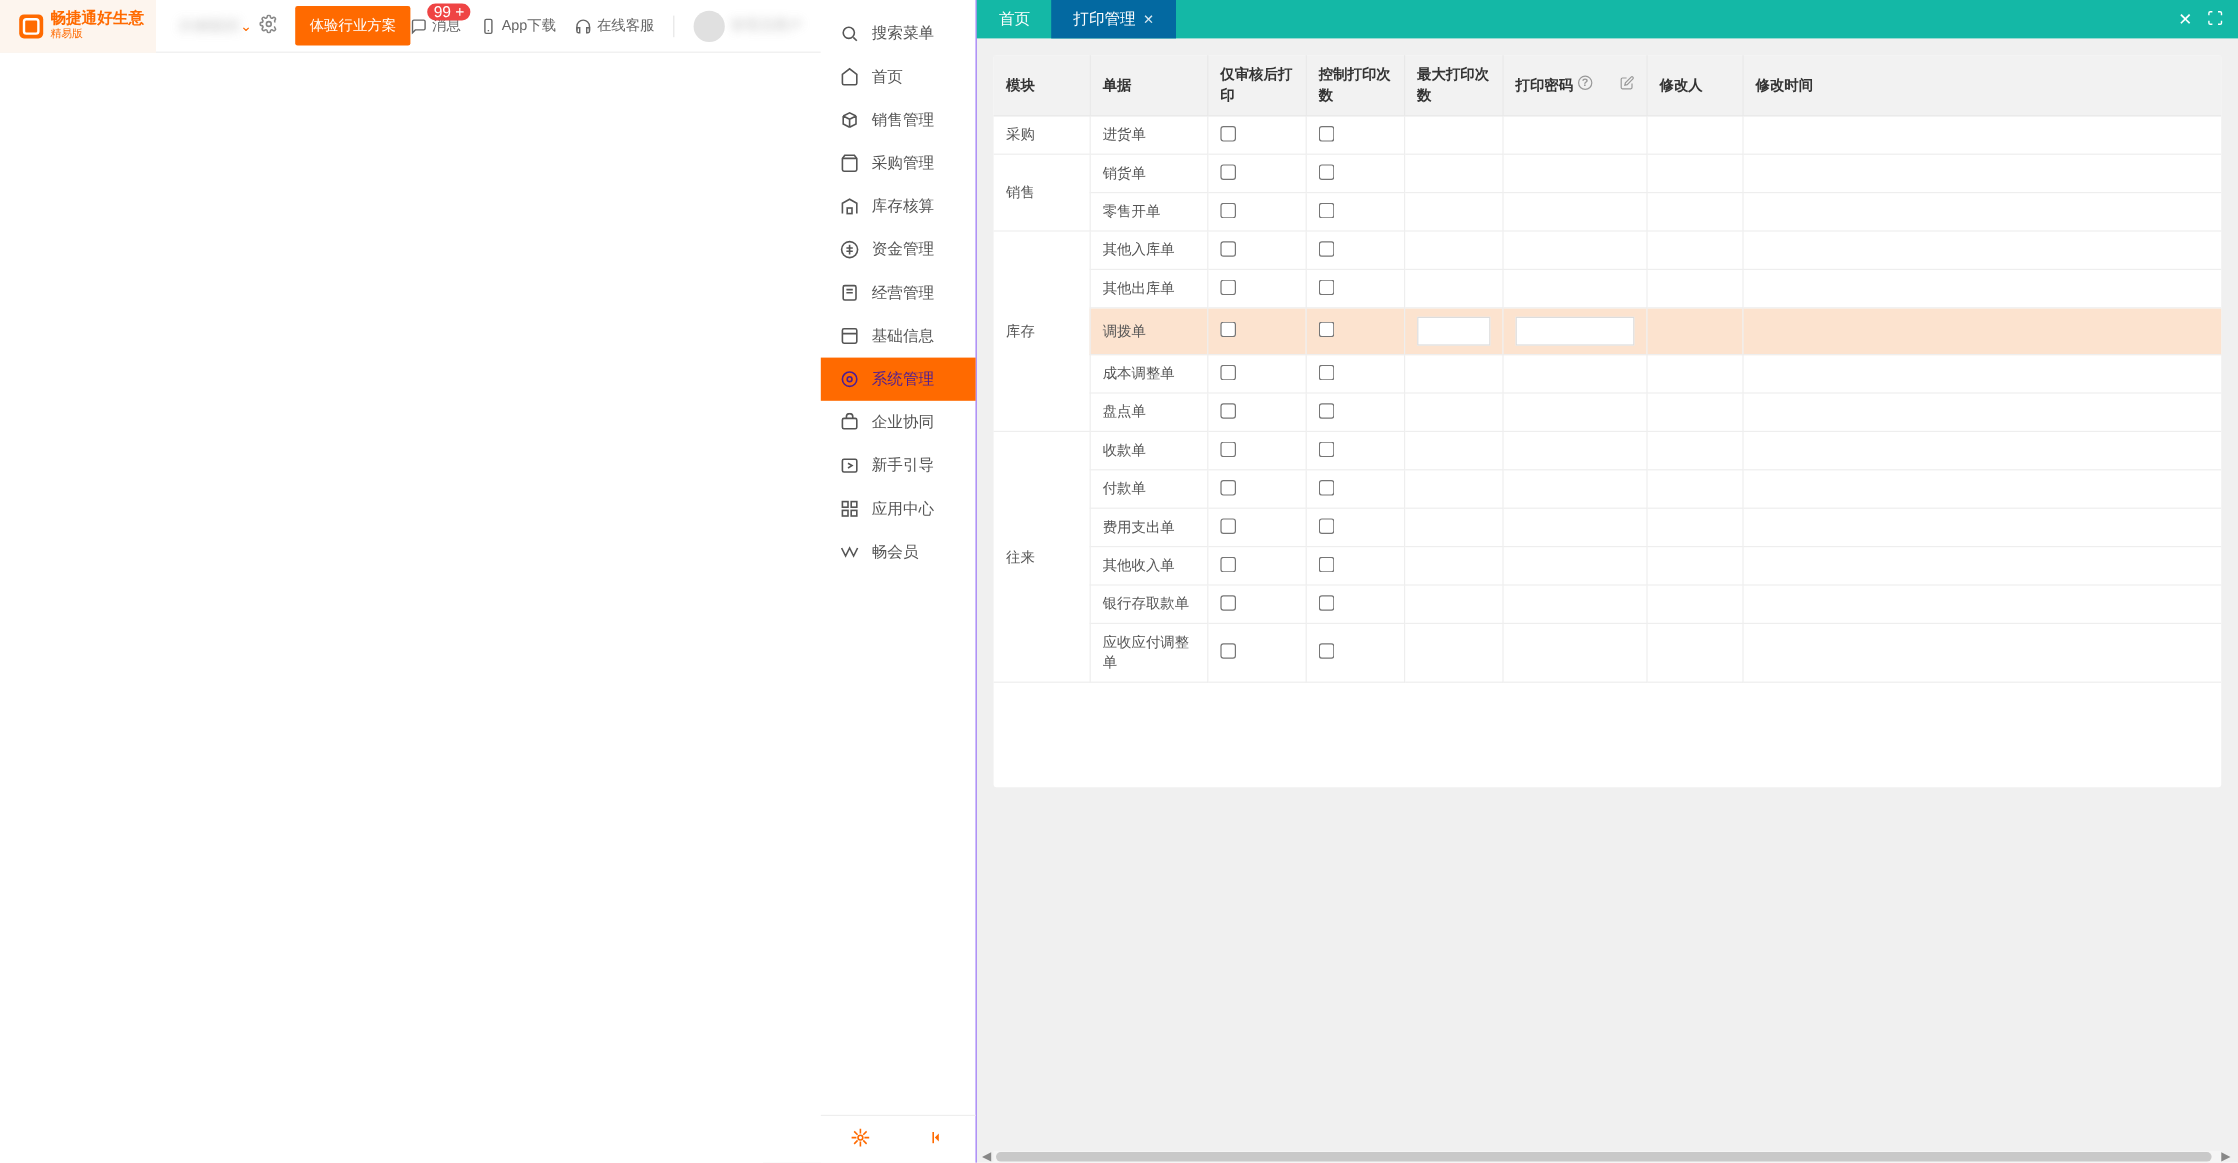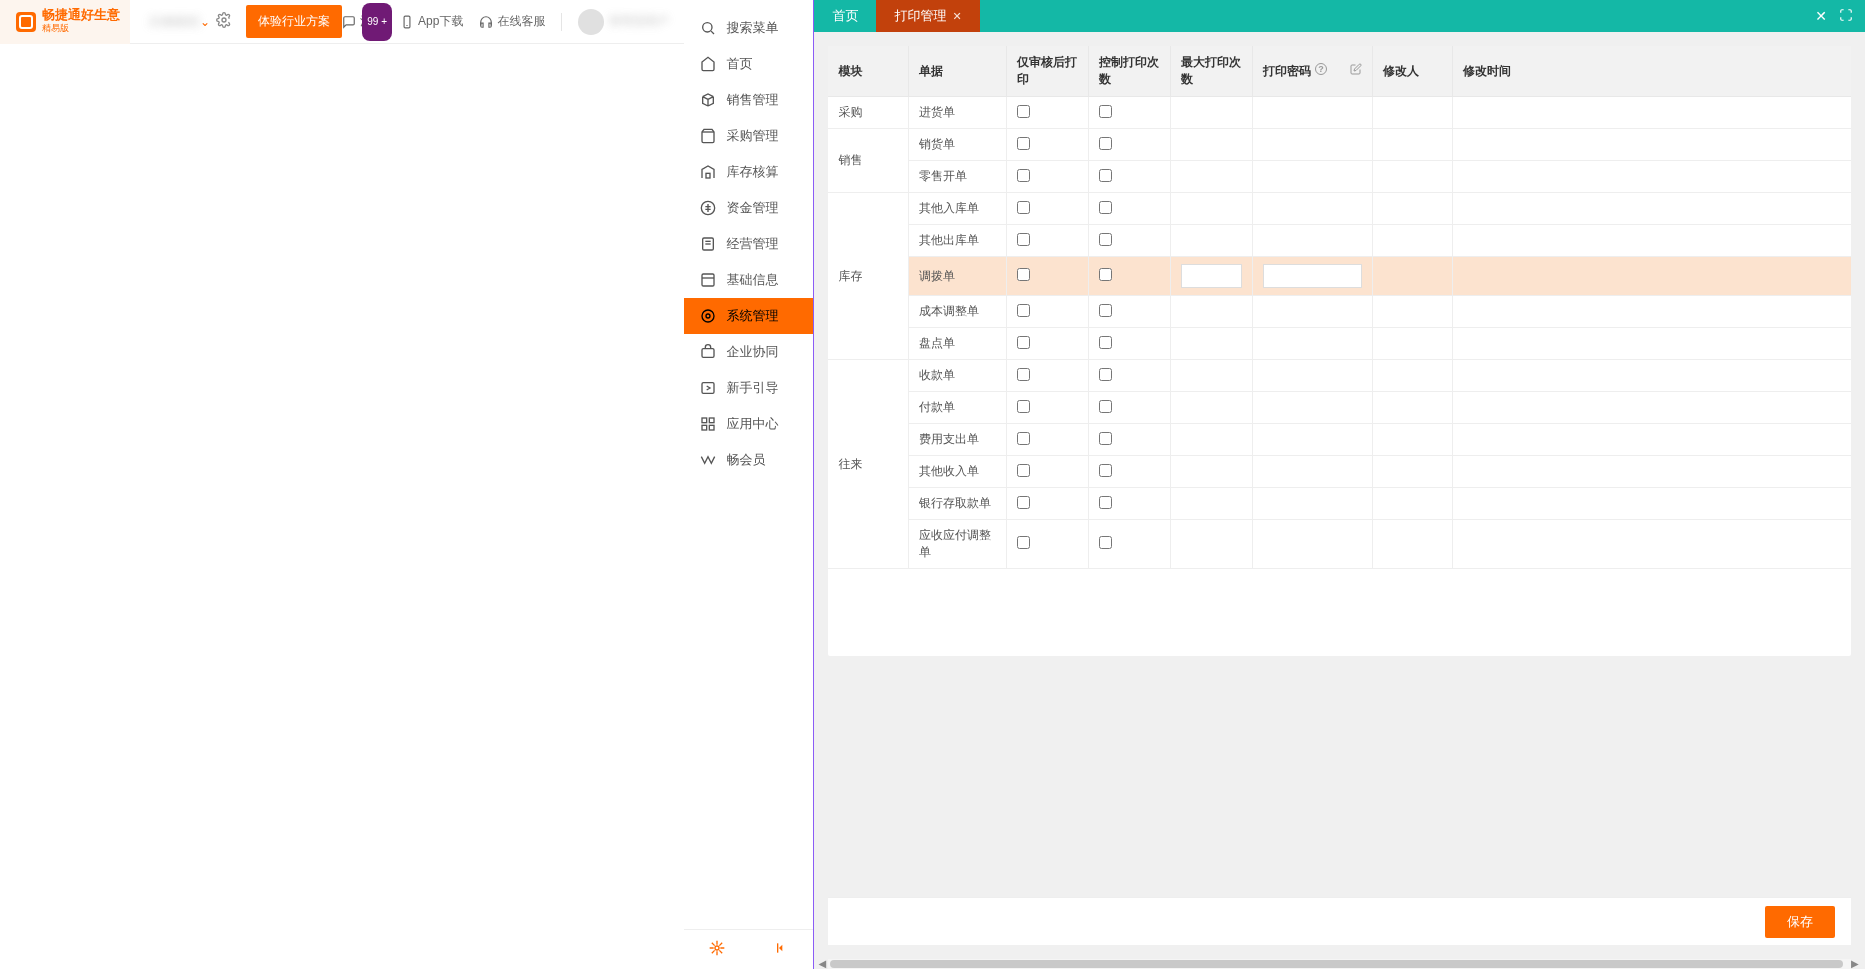--- a/index.html
+++ b/index.html
@@ -15,43 +15,43 @@
 .logo-sub { color: #ff6a00; font-size: 9px; }
 .org { margin-left: 18px; display: flex; align-items: center; gap: 8px; filter: blur(4px); opacity: .6; }
 .org-name { color: #999; font-size: 13px; }
 .chev-down { color: #ff6a00; font-size: 12px; }
 .gear { margin-left: 6px; color: #888; font-size: 14px; cursor: pointer; }
 .btn-orange { margin-left: 14px; background: #ff6a00; color: #fff; border: none; border-radius: 2px; padding: 8px 12px; font-size: 12px; cursor: pointer; }
 .header-right { margin-left: auto; display: flex; align-items: center; gap: 16px; color: #666; }
 .hr-item { display: flex; align-items: center; gap: 4px; cursor: pointer; font-size: 12px; }
 .hr-icon { width: 14px; height: 14px; display: inline-flex; align-items: center; justify-content: center; }
 .badge { position: relative; }
-.badge-pill { position: absolute; top: -10px; right: -8px; background: #701a75; color: #fff; border-radius: 8px; font-size: 10px; padding: 12px 5px; line-height: 14px; }
+.badge-pill { position: absolute; top: -10px; right: -8px; background: #ef4444; color: #fff; border-radius: 8px; font-size: 13px; padding: 0 5px; line-height: 14px; }
 .divider { width: 1px; height: 18px; background: #e5e5e5; }
 .avatar { width: 26px; height: 26px; border-radius: 50%; background: #e0e0e0; }
 .username { filter: blur(4px); opacity: .6; color: #999; }
 
 
 .body { flex: 1; display: flex; min-height: 0; }
 
 
 .sidebar { width: 130px; display: flex; flex-direction: column; border-right: 1px solid #8b5cf6; background: #fff; }
 .nav { flex: 1; padding-top: 10px; }
 .nav-item { display: flex; align-items: center; gap: 10px; height: 36px; padding: 0 16px; color: #555; cursor: pointer; font-size: 13px; }
-.nav-item.active { background: #ff6a00; color: #000000; }
+.nav-item.active { background: #ff6a00; color: #4c1d95; }
 .nav-icon { width: 16px; height: 16px; display: inline-flex; align-items: center; justify-content: center; }
 .nav-icon svg { width: 16px; height: 16px; }
 .sidebar-footer { height: 40px; display: flex; align-items: center; justify-content: space-around; border-top: 1px solid #eee; }
 .sidebar-footer span { color: #ff6a00; cursor: pointer; font-size: 14px; }
 
 
 .main { flex: 1; display: flex; flex-direction: column; background: #f0f0f0; min-width: 0; }
 .tabsbar { height: 32px; background: #14b8a6; display: flex; align-items: stretch; }
 .tab { padding: 0 18px; display: flex; align-items: center; gap: 6px; color: #fff; font-size: 13px; cursor: pointer; }
-.tab.active { background: #c2410c; }
+.tab.active { background: #0369a1; }
 .tab-close { font-size: 11px; opacity: .85; cursor: pointer; }
 .tabsbar-right { margin-left: auto; display: flex; align-items: center; gap: 12px; padding-right: 12px; }
 .tabsbar-right span { color: #fff; cursor: pointer; font-size: 14px; }
 
 .content { flex: 1; padding: 14px; overflow: auto; }
 .panel { background: #fff; border-radius: 2px; padding: 0; min-height: 610px; }
 .table { width: 100%; border-collapse: collapse; table-layout: fixed; }
 .table th { background: #f2f2f2; text-align: left; font-weight: 600; font-size: 12px; padding: 8px 10px; border: 1px solid #e8e8e8; border-top: none; color: #333; }
 .table th:first-child { border-left: none; }
 .table th:last-child { border-right: none; }
@@ -467,22 +467,19 @@
                   <td></td>
                   <td></td>
                   <td></td>
                   <td></td>
                 </tr>
               </tbody>
           </table>
         </div>
       </div>
 
-      <div class="footer">
-        <button class="btn-save">保存</button>
-      </div>
       <div class="scrollbar-fake">
         <span class="scrollbar-caret left">◀</span>
         <span class="scrollbar-caret right">▶</span>
       </div>
     </div>
   </div>
 </div>
 
 </body></html>

